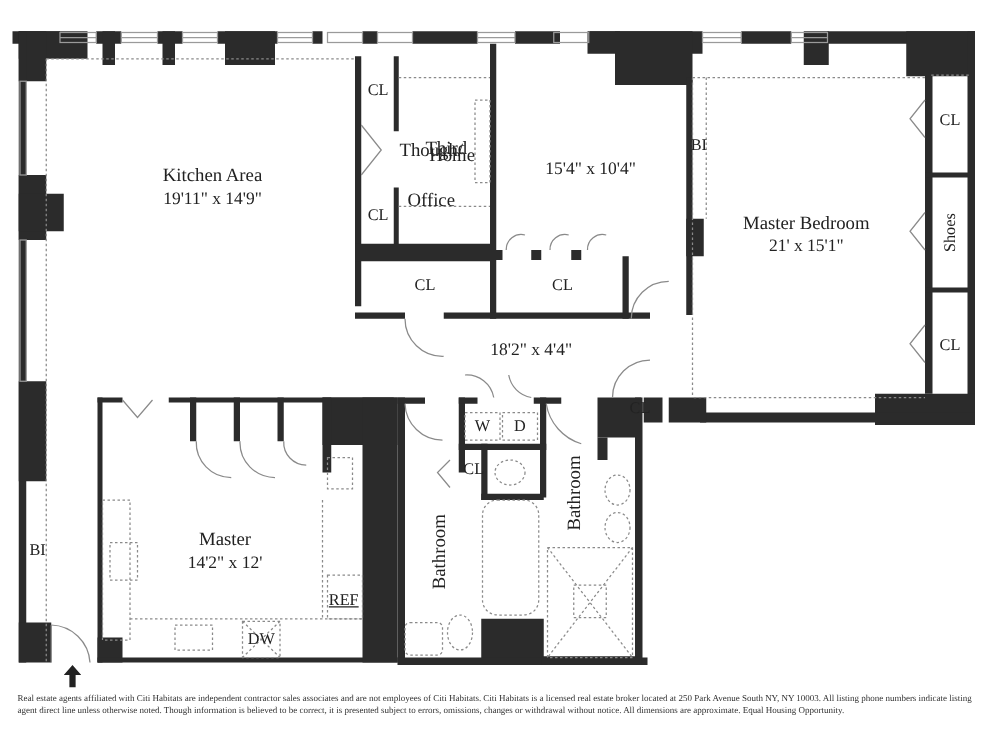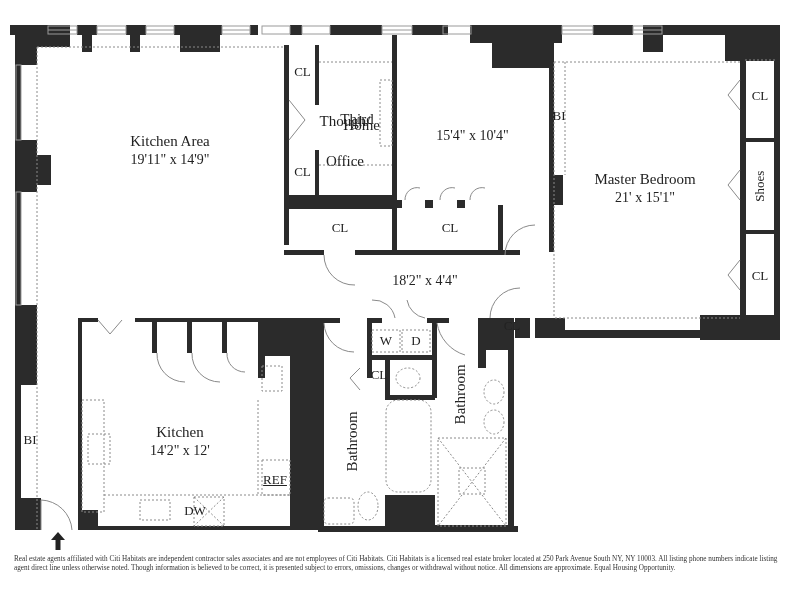--- a/index.html
+++ b/index.html
@@ -198,41 +198,41 @@
   <div class="lbl room-name" style="left:310px;top:116px;width:70px;text-align:right;">Home</div>
   <div class="lbl room-name" style="left:310px;top:152px;width:70px;">Office</div>
 
   <div class="lbl room-dim" style="left:395px;top:127px;width:155px;">15'4" x 10'4"</div>
 
   <div class="lbl room-name" style="left:570px;top:170px;width:150px;">Master Bedroom</div>
   <div class="lbl room-dim" style="left:570px;top:189px;width:150px;">21' x 15'1"</div>
 
   <div class="lbl room-dim" style="left:370px;top:272px;width:110px;">18'2" x 4'4"</div>
 
-  <div class="lbl room-name" style="left:120px;top:423px;width:120px;">Kitchen</div>
+  <div class="lbl room-name" style="left:120px;top:423px;width:120px;">Master</div>
   <div class="lbl room-dim" style="left:120px;top:442px;width:120px;">14'2" x 12'</div>
 
   <div class="lbl room-name vert" style="left:312px;top:432px;width:80px;">Bathroom</div>
   <div class="lbl room-name vert" style="left:420px;top:385px;width:80px;">Bathroom</div>
 
   
   <div class="lbl small" style="left:290px;top:64px;width:25px;">CL</div>
   <div class="lbl small" style="left:290px;top:164px;width:25px;">CL</div>
   <div class="lbl small" style="left:320px;top:220px;width:40px;">CL</div>
   <div class="lbl small" style="left:430px;top:220px;width:40px;">CL</div>
   <div class="lbl small" style="left:745px;top:88px;width:30px;">CL</div>
   <div class="lbl small" style="left:745px;top:268px;width:30px;">CL</div>
   <div class="lbl small" style="left:497px;top:318px;width:30px;">CL</div>
   <div class="lbl small" style="left:364px;top:367px;width:30px;">CL</div>
   <div class="lbl small vert" style="left:738px;top:178px;width:44px;">Shoes</div>
   <div class="lbl small" style="left:550px;top:108px;width:18px;">BI</div>
   <div class="lbl small" style="left:20px;top:432px;width:20px;">BI</div>
   <div class="lbl small" style="left:372px;top:333px;width:28px;">W</div>
   <div class="lbl small" style="left:402px;top:333px;width:28px;">D</div>
   <div class="lbl small" style="left:259px;top:472px;width:32px;text-decoration:underline;">REF</div>
-  <div class="lbl small" style="left:180px;top:503px;width:30px;text-align:center;">DW</div>
+  <div class="lbl small" style="left:194px;top:503px;width:30px;text-align:center;">DW</div>
 </div>
 
 <svg class="entry-arrow" viewBox="0 0 16 18">
   <path d="M8 0 L15 8 L10.5 8 L10.5 18 L5.5 18 L5.5 8 L1 8 Z" fill="#222"></path>
 </svg>
 
 <div class="disclaimer">Real estate agents affiliated with Citi Habitats are independent contractor sales associates and are not employees of Citi Habitats. Citi Habitats is a licensed real estate broker located at 250 Park Avenue South NY, NY 10003. All listing phone numbers indicate listing agent direct line unless otherwise noted. Though information is believed to be correct, it is presented subject to errors, omissions, changes or withdrawal without notice. All dimensions are approximate. Equal Housing Opportunity.</div>
 
 </body></html>

